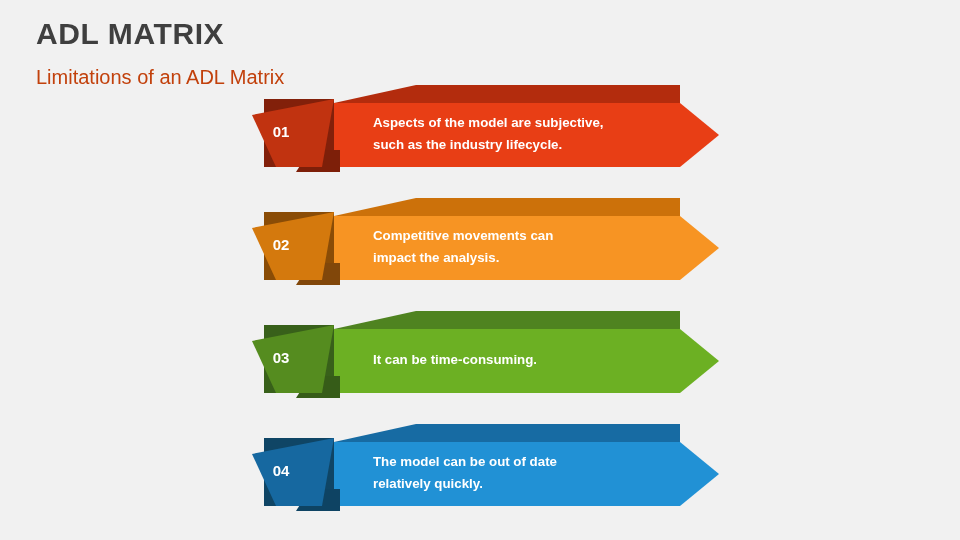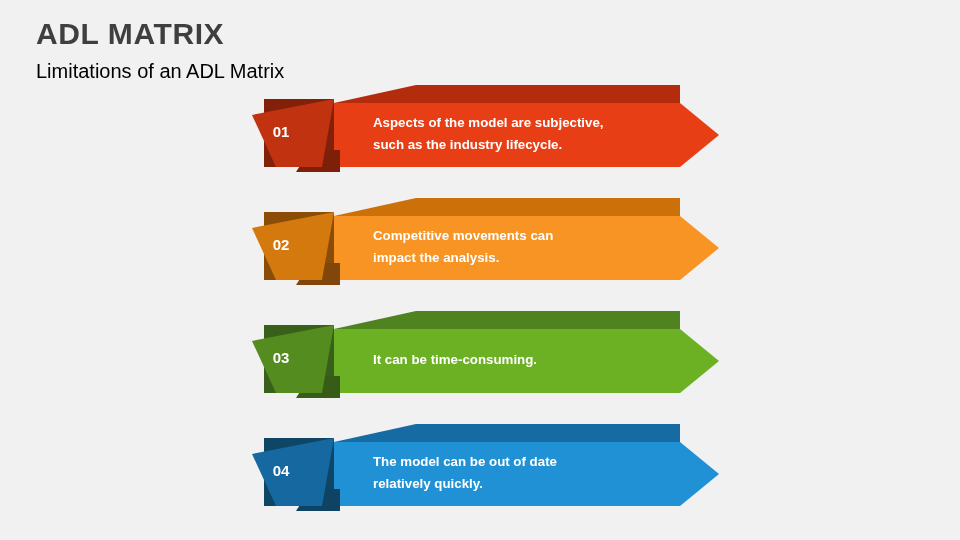--- a/index.html
+++ b/index.html
@@ -28,24 +28,24 @@
     top: 17px;
     font-size: 30px;
     font-weight: bold;
     color: #3f3f3f;
     letter-spacing: 0.6px;
     white-space: nowrap;
   }
   #page-subtitle {
     position: absolute;
     left: 36px;
-    top: 60px;
+    top: 66px;
     font-size: 20px;
     font-weight: normal;
-    color: #000000;
+    color: #c2410c;
     white-space: nowrap;
   }
   #banner-layer {
     position: absolute;
     left: 0;
     top: 0;
     width: 960px;
     height: 540px;
   }
   .banner-num {

